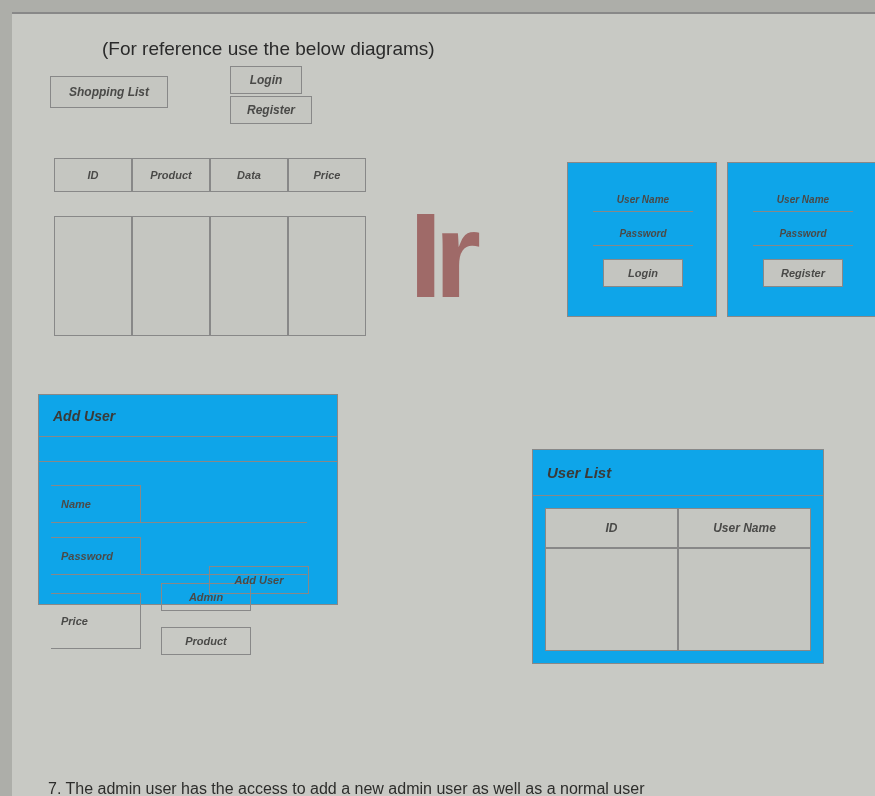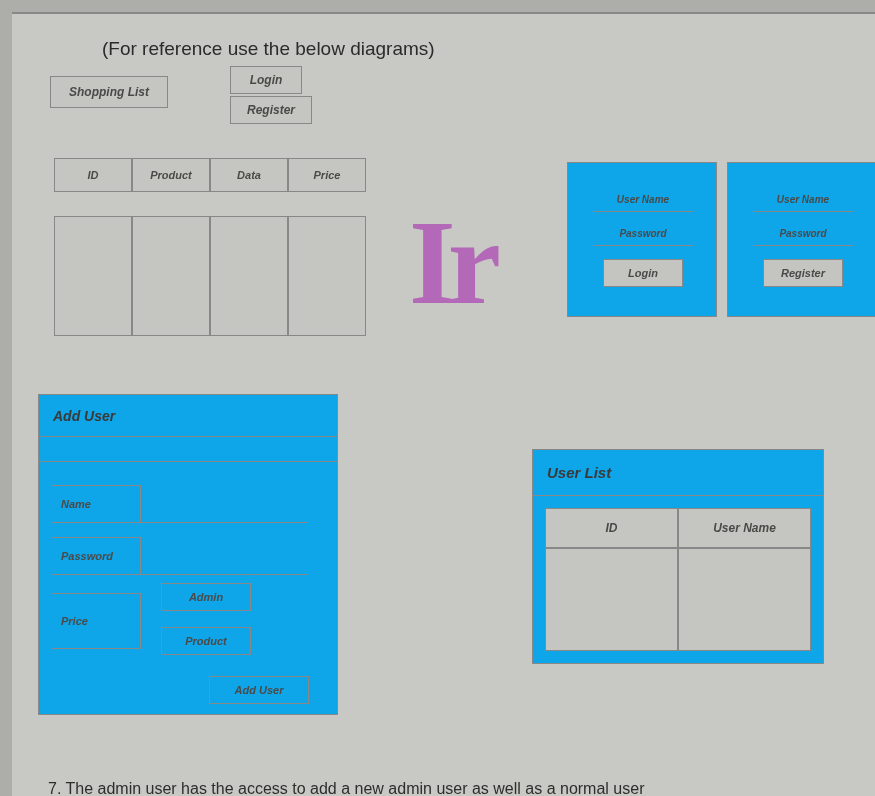--- a/index.html
+++ b/index.html
@@ -21,27 +21,27 @@
     }
     .reference-title {
       position: absolute;
       top: 12px;
       left: 78px;
       font-size: 19px;
       color: #2b2b2b;
     }
     .watermark {
       position: absolute;
-      top: 168px;
+      top: 160px;
       left: 385px;
       font-size: 120px;
       font-weight: 900;
-      color: #a21caf;
+      color: #7f1d1d;
       opacity: 0.55;
-      font-family: Liberation Serif, serif;
+      font-family: Liberation Sans, sans-serif;
       letter-spacing: -8px;
       pointer-events: none;
       z-index: 0;
     }
     .cell {
       border: 1px solid #888;
       background: #c5c6c1;
       font-size: 12px;
       display: flex;
       align-items: center;
@@ -66,21 +66,21 @@
     .tbl .cell { flex:1; height:34px; font-size:11px; }
     .tbl-body .cell { height:120px; background:#c5c6c1; }
 
     
     .login-box { top:148px; left:555px; width:150px; height:155px; }
     .reg-box { top:148px; left:715px; width:150px; height:155px; }
     .frm-field { position:absolute; width:100px; height:24px; border:1px solid #888; border-left:none; border-right:none; border-top:none; font-size:10px; font-weight:bold; font-style:italic; color:#4a4a48; display:flex; align-items:center; justify-content:center; }
     .frm-btn { position:absolute; border:1px solid #888; width:80px; height:28px; font-size:11px; font-weight:bold; font-style:italic; color:#4a4a48; display:flex; align-items:center; justify-content:center; background:#c4c5c0; }
 
     
-    .adduser-box { top:380px; left:26px; width:300px; height:321px; }
+    .adduser-box { top:380px; left:26px; width:300px; height:211px; }
     .adduser-title { position:absolute; top:0; left:0; right:0; height:42px; border-bottom:1px solid #888; font-weight:bold; font-style:italic; color:#3a3a38; font-size:14px; padding-left:14px; display:flex; align-items:center; }
     .au-spacer { position:absolute; top:42px; left:0; right:0; height:18px; border-bottom:1px solid #888; }
     .au-row { position:absolute; left:0; right:0; display:flex; }
     .au-label { border:1px solid #888; border-left:none; width:90px; height:38px; display:flex; align-items:center; padding-left:10px; font-size:11px; font-weight:bold; font-style:italic; color:#4a4a48; }
     .au-field { border-bottom:1px solid #888; flex:1; height:38px; margin-right:18px; }
     .au-type-opts { position:absolute; left:110px; }
     .au-opt { border:1px solid #888; width:90px; height:28px; display:flex; align-items:center; justify-content:center; font-size:11px; font-weight:bold; font-style:italic; color:#4a4a48; margin-bottom:16px; }
     .au-submit { position:absolute; bottom:10px; left:170px; border:1px solid #888; width:100px; height:28px; display:flex; align-items:center; justify-content:center; font-size:11px; font-weight:bold; font-style:italic; color:#4a4a48; }
 
     

